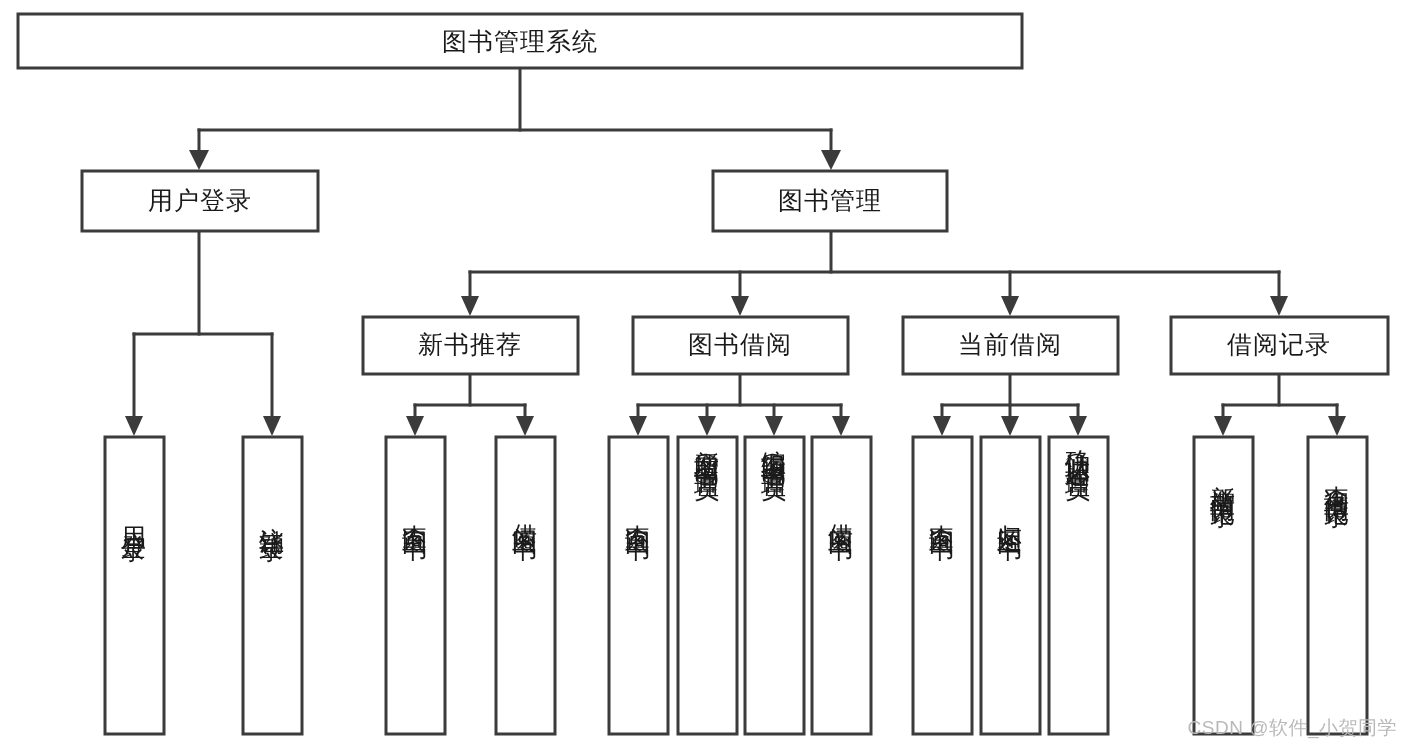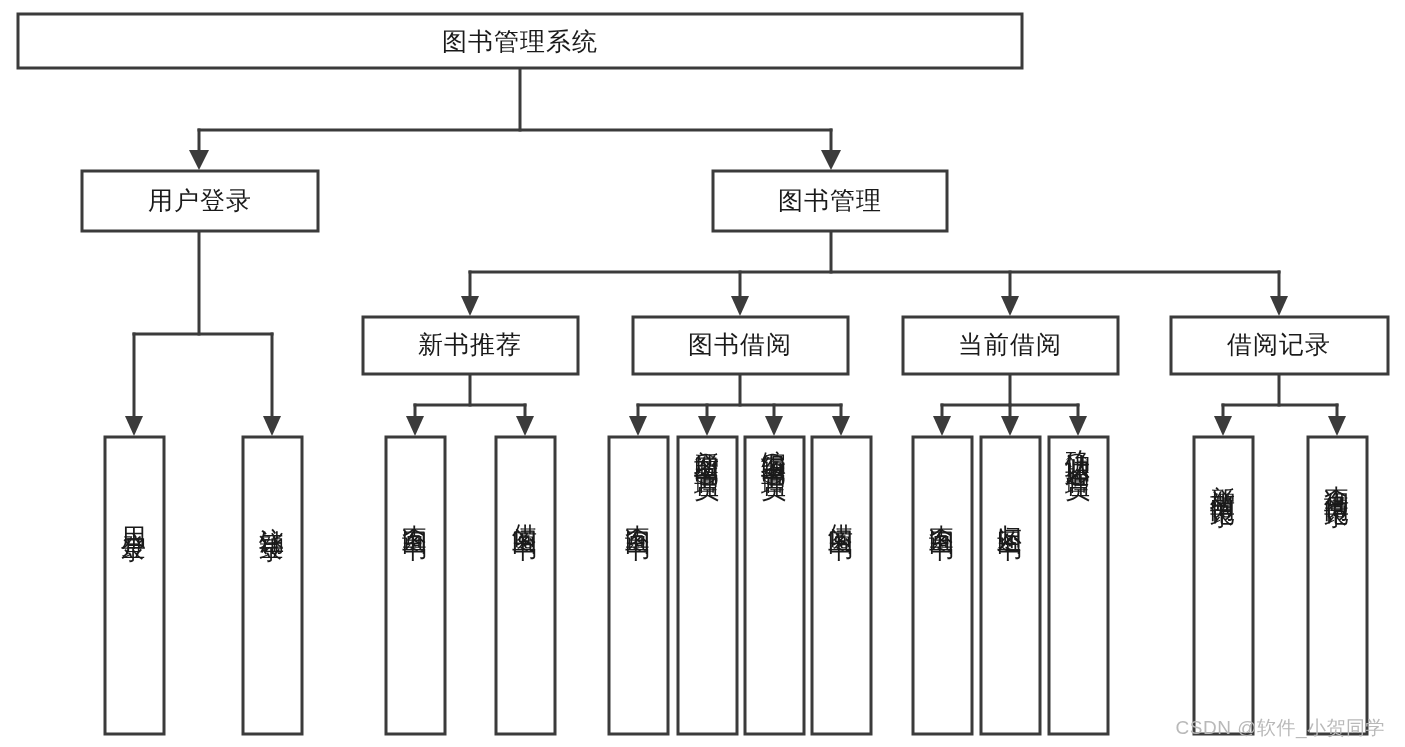--- a/index.html
+++ b/index.html
@@ -45,21 +45,21 @@
     stroke-width: 3;
     fill: none;
     stroke-linecap: square;
   }
   .arrow-head {
     fill: #3b3b3b;
     stroke: none;
   }
   .watermark {
     position: absolute;
-    right: 20px;
+    right: 8px;
     bottom: 6px;
     font-family: "Liberation Sans", "DejaVu Sans", sans-serif;
     font-size: 19px;
     color: #b9b9b9;
     white-space: nowrap;
     letter-spacing: 0.5px;
   }
 </style>
 </head>
 <body>

